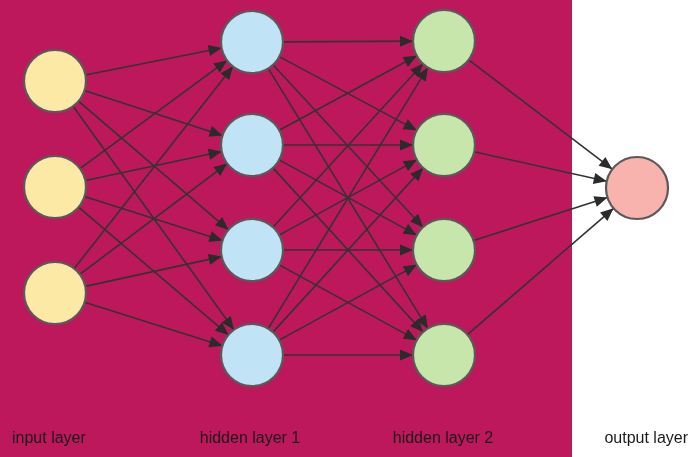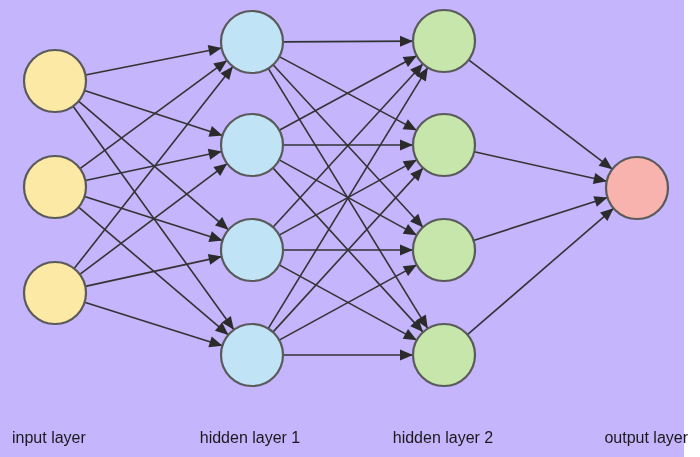--- a/index.html
+++ b/index.html
@@ -8,23 +8,23 @@
     background: #ffffff;
   }
   body {
     width: 700px;
     height: 457px;
     font-family: "Liberation Sans", sans-serif;
     overflow: hidden;
   }
   #diagram-root {
     position: relative;
-    width: 684px;
+    width: 572px;
     height: 457px;
-    background: #c4b5fd;
+    background: #be185d;
   }
   #nn-svg {
     display: block;
     width: 700px;
     height: 457px;
   }
   .edge-line {
     stroke: #333333;
     stroke-width: 1.6;
     fill: none;

